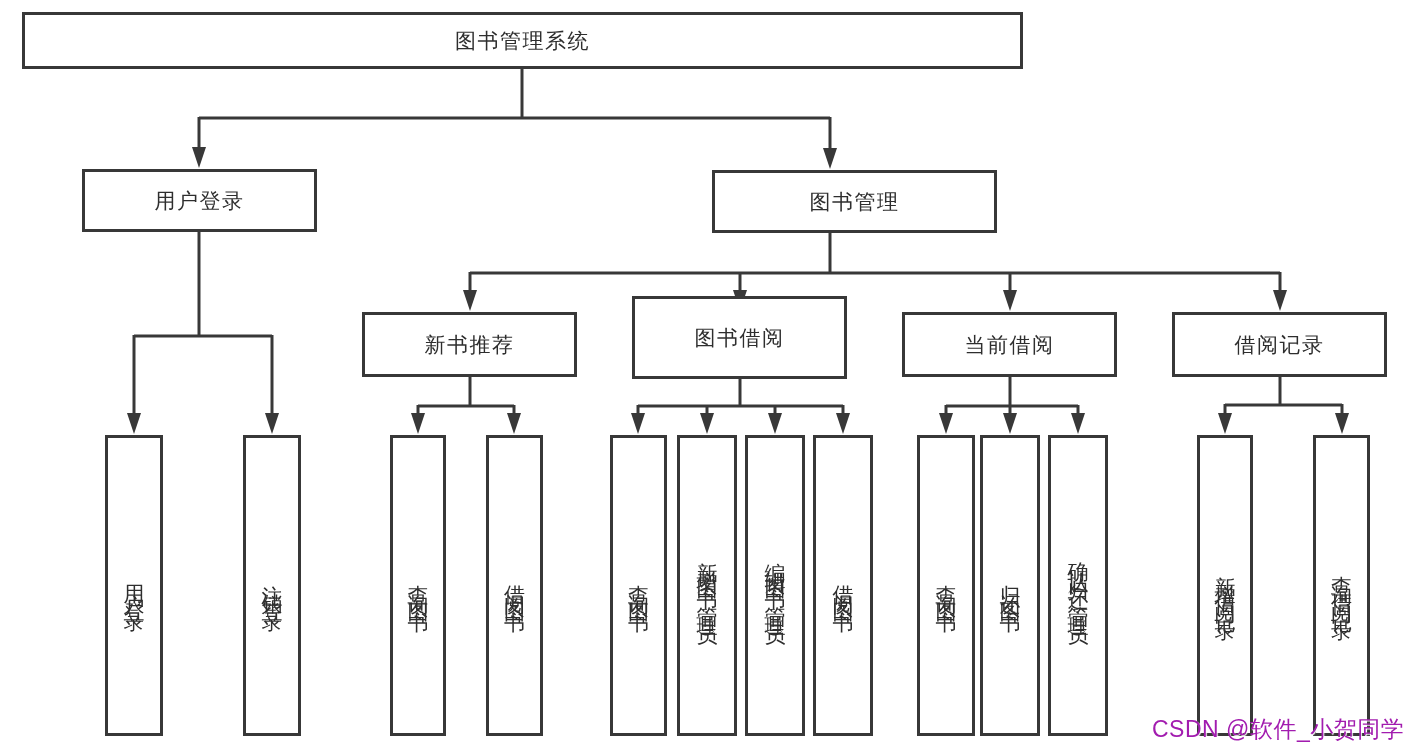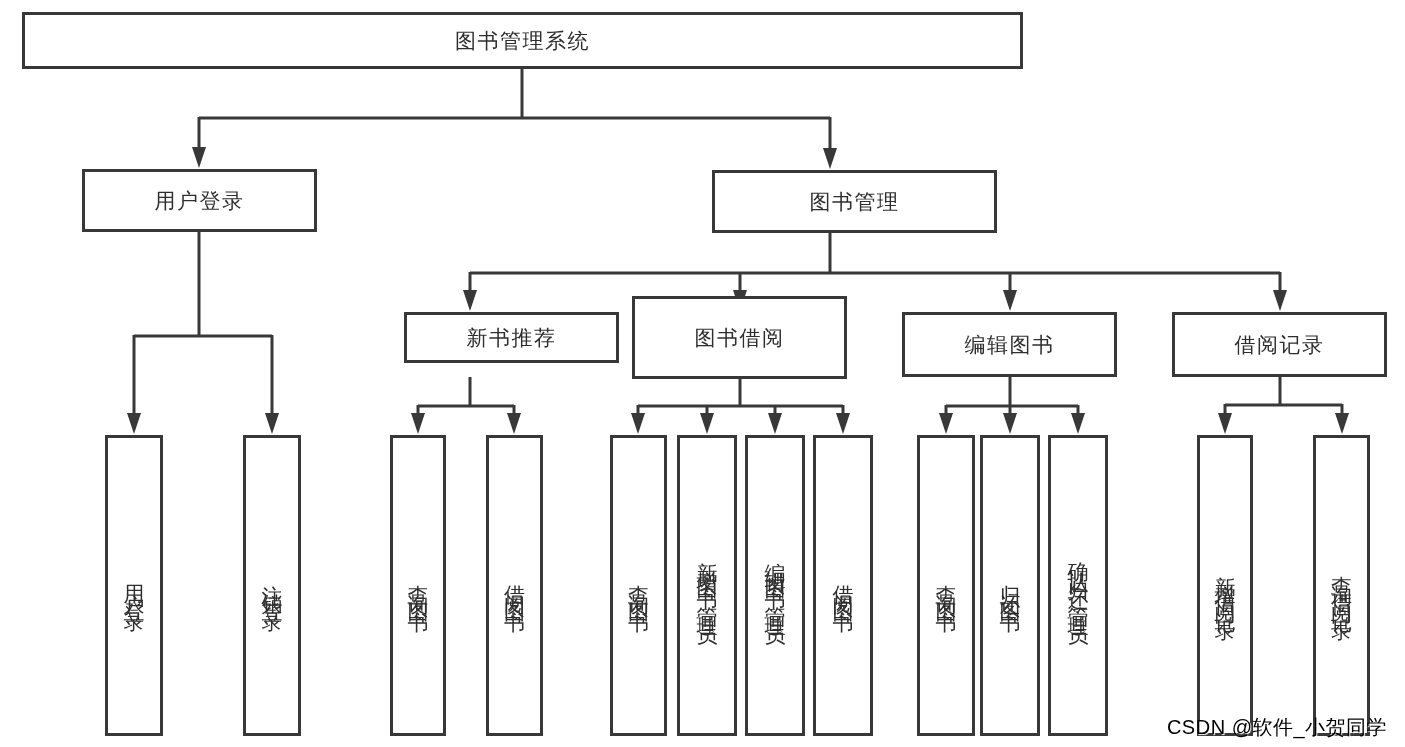--- a/index.html
+++ b/index.html
@@ -42,23 +42,23 @@
     text-orientation: mixed;
     font-size: 21px;
     letter-spacing: 9px;
   }
   .watermark {
     position: absolute;
     left: 1152px;
     top: 714px;
     width: 250px;
     text-align: center;
-    font-size: 20px;
+    font-size: 23px;
     letter-spacing: 0.5px;
-    color: #000000;
+    color: #a21caf;
     text-shadow: 1px 1px 1px #ffffff;
     z-index: 5;
     white-space: nowrap;
   }
 </style>
 </head>
 <body>
 
 <div class="canvas">
 
@@ -150,23 +150,23 @@
       <polygon points="1218,413 1232,413 1225,434"></polygon>
       <polygon points="1335,413 1349,413 1342,434"></polygon>
     </g>
   </svg>
 
   <div class="node h-node" style="left:22px; top:12px; width:1001px; height:57px;">图书管理系统</div>
 
   <div class="node h-node" style="left:82px; top:169px; width:235px; height:63px;">用户登录</div>
   <div class="node h-node" style="left:712px; top:170px; width:285px; height:63px;">图书管理</div>
 
-  <div class="node h-node" style="left:362px; top:312px; width:215px; height:51px;margin-left:42px;">新书推荐</div>
+  <div class="node h-node" style="left:362px; top:312px; width:215px; height:65px;">新书推荐</div>
   <div class="node h-node" style="left:632px; top:296px; width:215px; height:83px;">图书借阅</div>
-  <div class="node h-node" style="left:902px; top:312px; width:215px; height:65px;">编辑图书</div>
+  <div class="node h-node" style="left:902px; top:312px; width:215px; height:65px;">当前借阅</div>
   <div class="node h-node" style="left:1172px; top:312px; width:215px; height:65px;">借阅记录</div>
 
   <div class="node v-node" style="left:105px; top:435px; width:58px; height:301px;">用户登录</div>
   <div class="node v-node" style="left:243px; top:435px; width:58px; height:301px;">注销登录</div>
 
   <div class="node v-node" style="left:390px; top:435px; width:56px; height:301px;">查询图书</div>
   <div class="node v-node" style="left:486px; top:435px; width:57px; height:301px;">借阅图书</div>
 
   <div class="node v-node" style="left:610px; top:435px; width:57px; height:301px;">查询图书</div>
   <div class="node v-node" style="left:677px; top:435px; width:60px; height:301px;">新增图书（管理员）</div>

